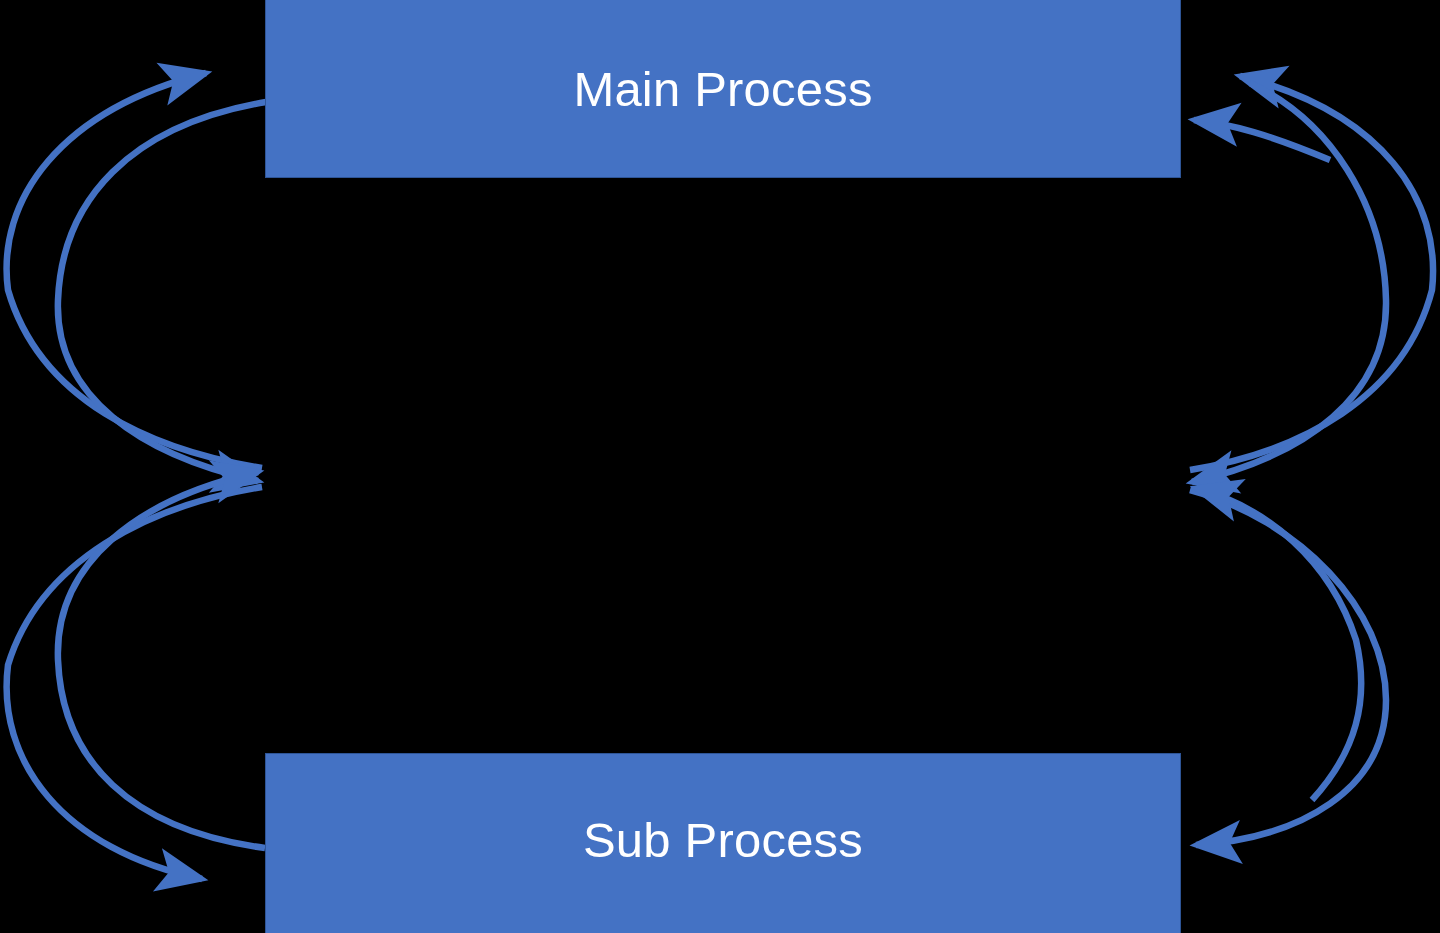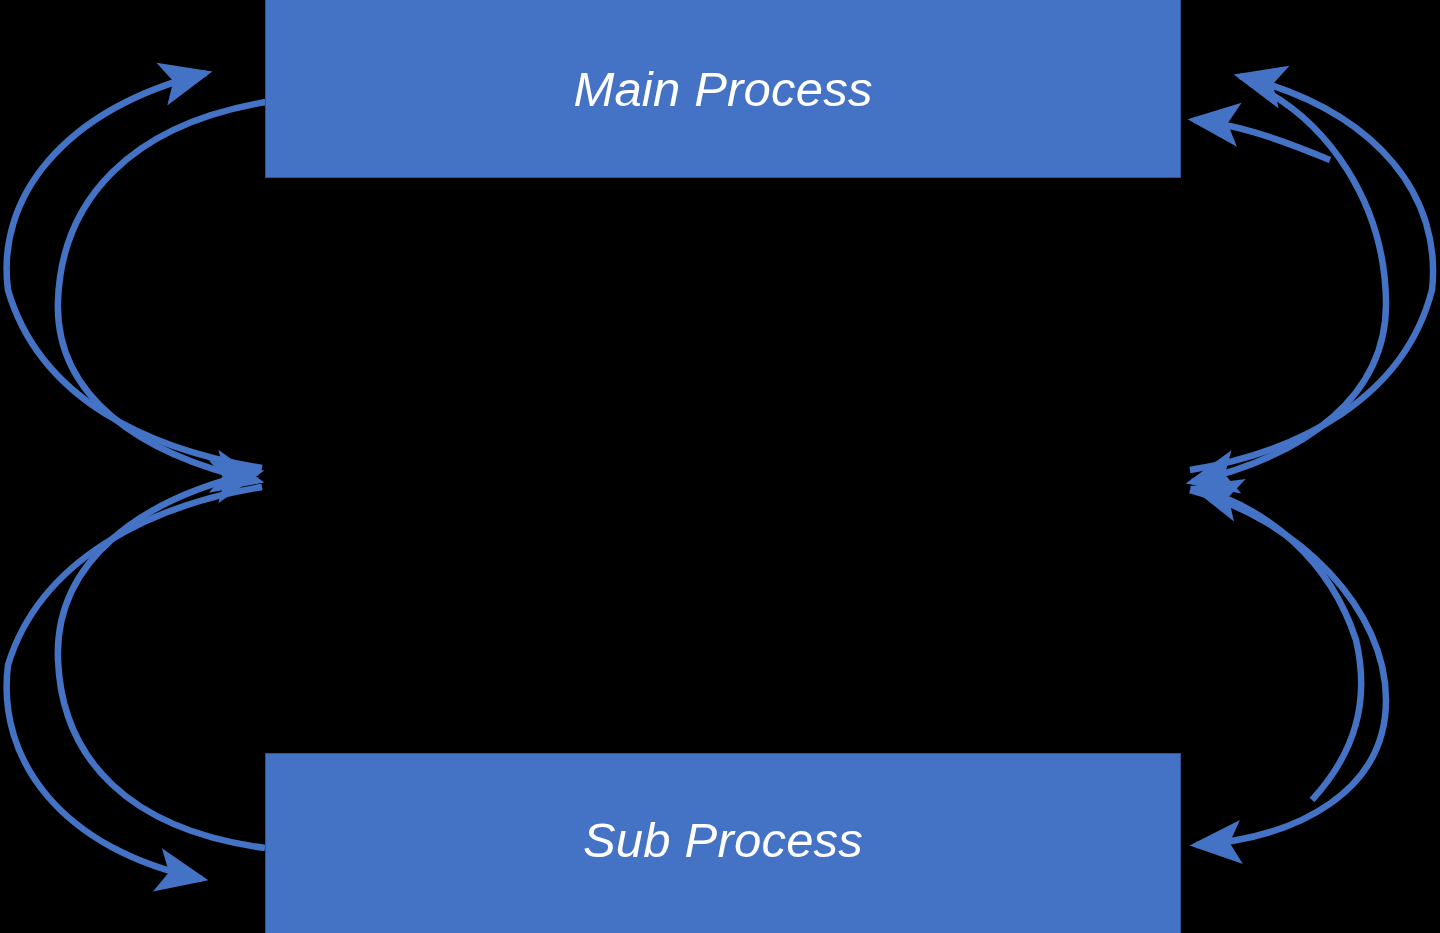--- a/index.html
+++ b/index.html
@@ -54,21 +54,20 @@
     width: 916px;
     height: 190px;
   }
   #box-sub .proc-label {
     position: relative;
     top: -8px;
   }
   .proc-label {
     pointer-events: none;
     white-space: nowrap;
-    font-style: italic;
   }
 </style>
 </head>
 <body>
 
 <div id="canvas">
 
   <svg id="arrows" viewBox="0 0 1440 933" width="1440" height="933" xmlns="http://www.w3.org/2000/svg">
     <defs>
       <marker id="ah-r" markerWidth="11" markerHeight="11" refX="7.6" refY="4" orient="auto" markerUnits="strokeWidth">

